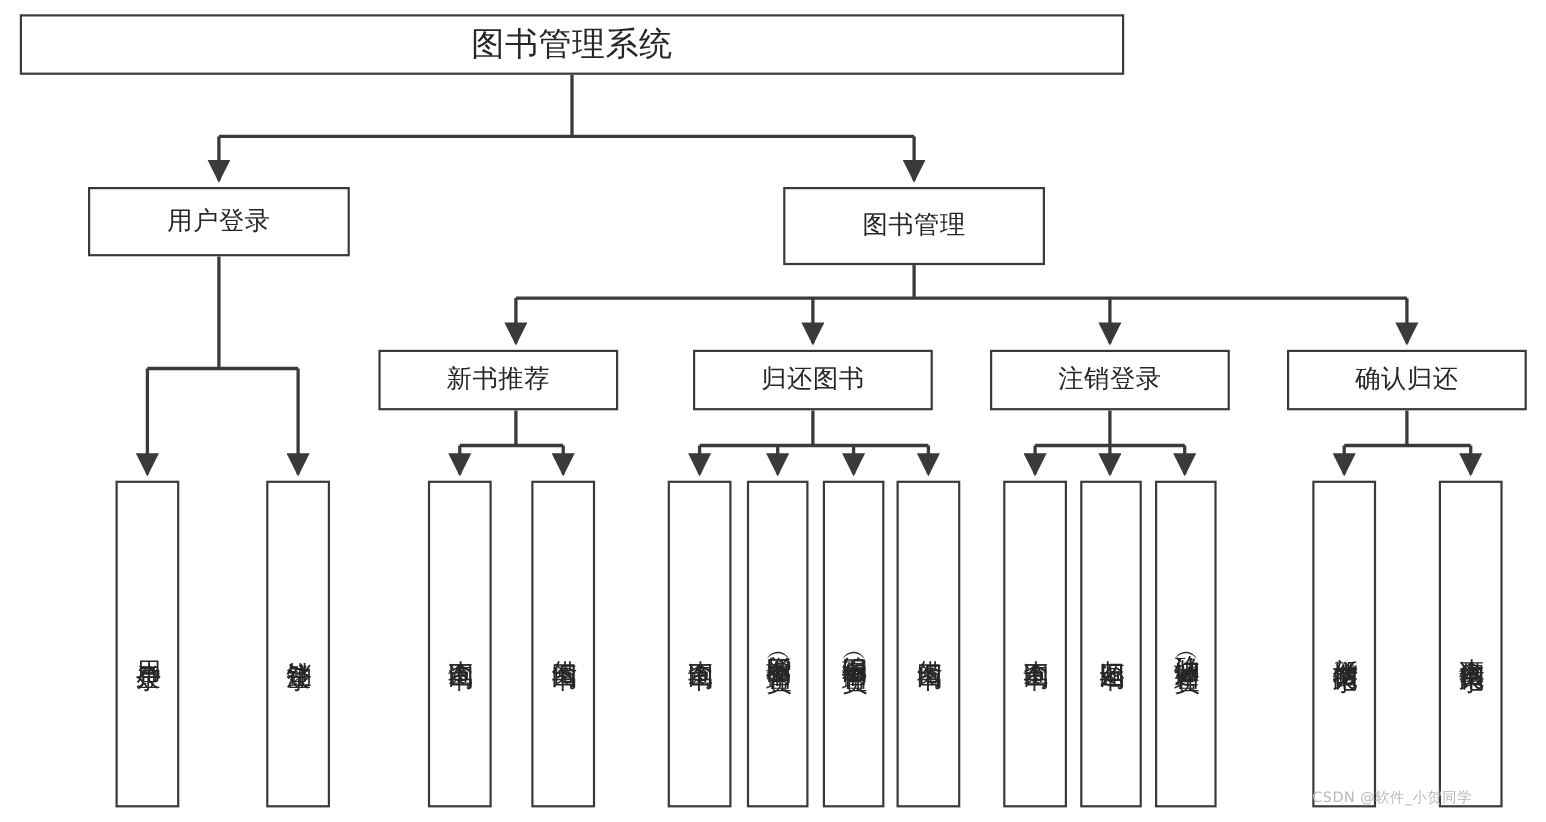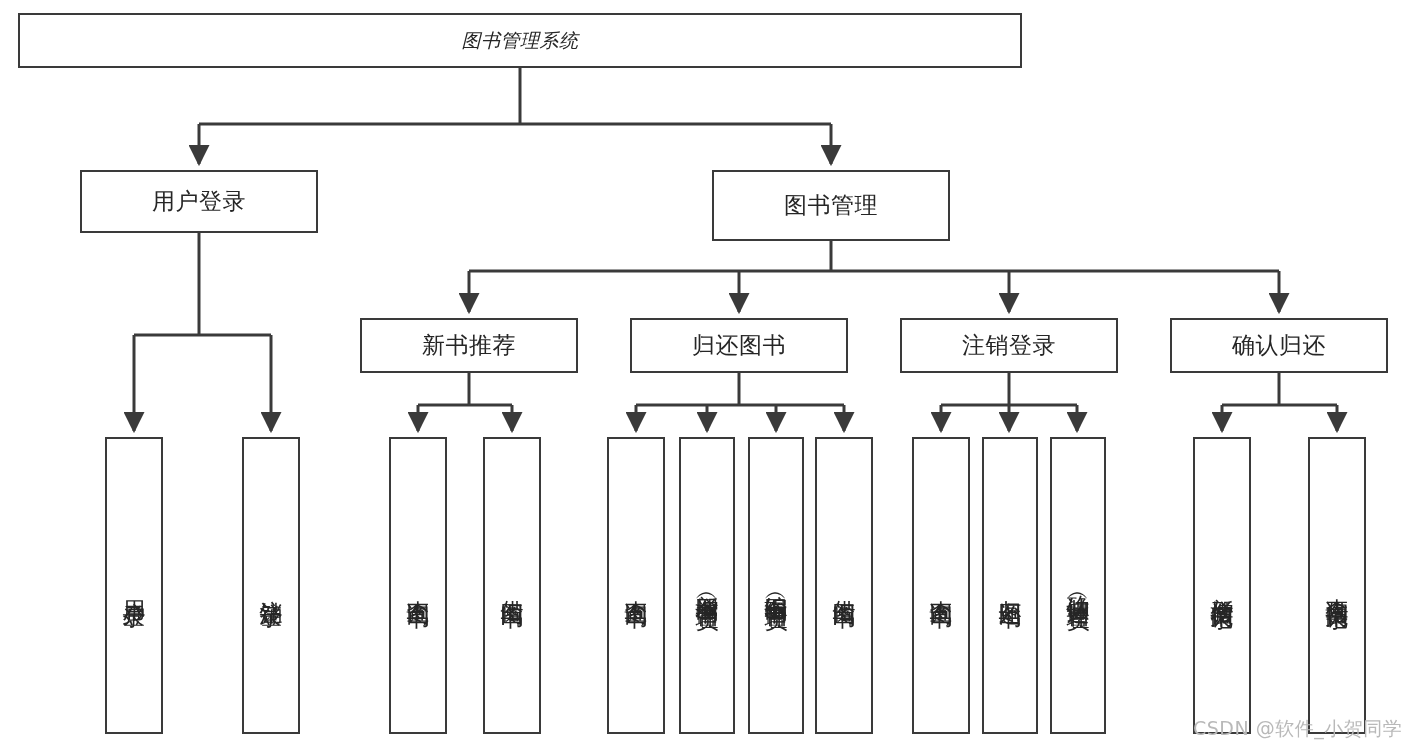--- a/index.html
+++ b/index.html
@@ -40,42 +40,41 @@
     color: #262626;
     white-space: nowrap;
     letter-spacing: 0.5px;
   }
   
   .node-box.horiz .node-label {
     font-size: 23px;
     line-height: 1.1;
   }
   .node-box.root .node-label {
-    font-size: 19px;
-    font-style: italic;
+    font-size: 30px;
   }
   
   .node-box.vert {
     align-items: center;
     justify-content: center;
     padding: 4px 0;
   }
   .node-box.vert .node-label {
     writing-mode: vertical-rl;
     text-orientation: upright;
     font-size: 23px;
     line-height: 1.18;
     letter-spacing: 2px;
     white-space: nowrap;
     text-align: center;
   }
   .watermark {
     position: absolute;
     color: #b9b9b9;
-    font-size: 19px;
+    font-size: 13px;
     white-space: nowrap;
     letter-spacing: 0.5px;
     user-select: none;
   }
 </style>
 </head>
 <body>
 
 <div id="diagram-root">
 
@@ -133,21 +132,21 @@
     <span class="node-label">图书管理系统</span>
   </div>
 
   <div class="node-box horiz" style="left:80px; top:170px; width:238px; height:63px;">
     <span class="node-label">用户登录</span>
   </div>
   <div class="node-box horiz" style="left:712px; top:170px; width:238px; height:71px;">
     <span class="node-label">图书管理</span>
   </div>
 
-  <div class="node-box horiz" style="left:360px; top:318px; width:218px; height:55px;">
+  <div class="node-box horiz" style="left:344px; top:318px; width:218px; height:55px;">
     <span class="node-label">新书推荐</span>
   </div>
   <div class="node-box horiz" style="left:630px; top:318px; width:218px; height:55px;">
     <span class="node-label">归还图书</span>
   </div>
   <div class="node-box horiz" style="left:900px; top:318px; width:218px; height:55px;">
     <span class="node-label">注销登录</span>
   </div>
   <div class="node-box horiz" style="left:1170px; top:318px; width:218px; height:55px;">
     <span class="node-label">确认归还</span>

